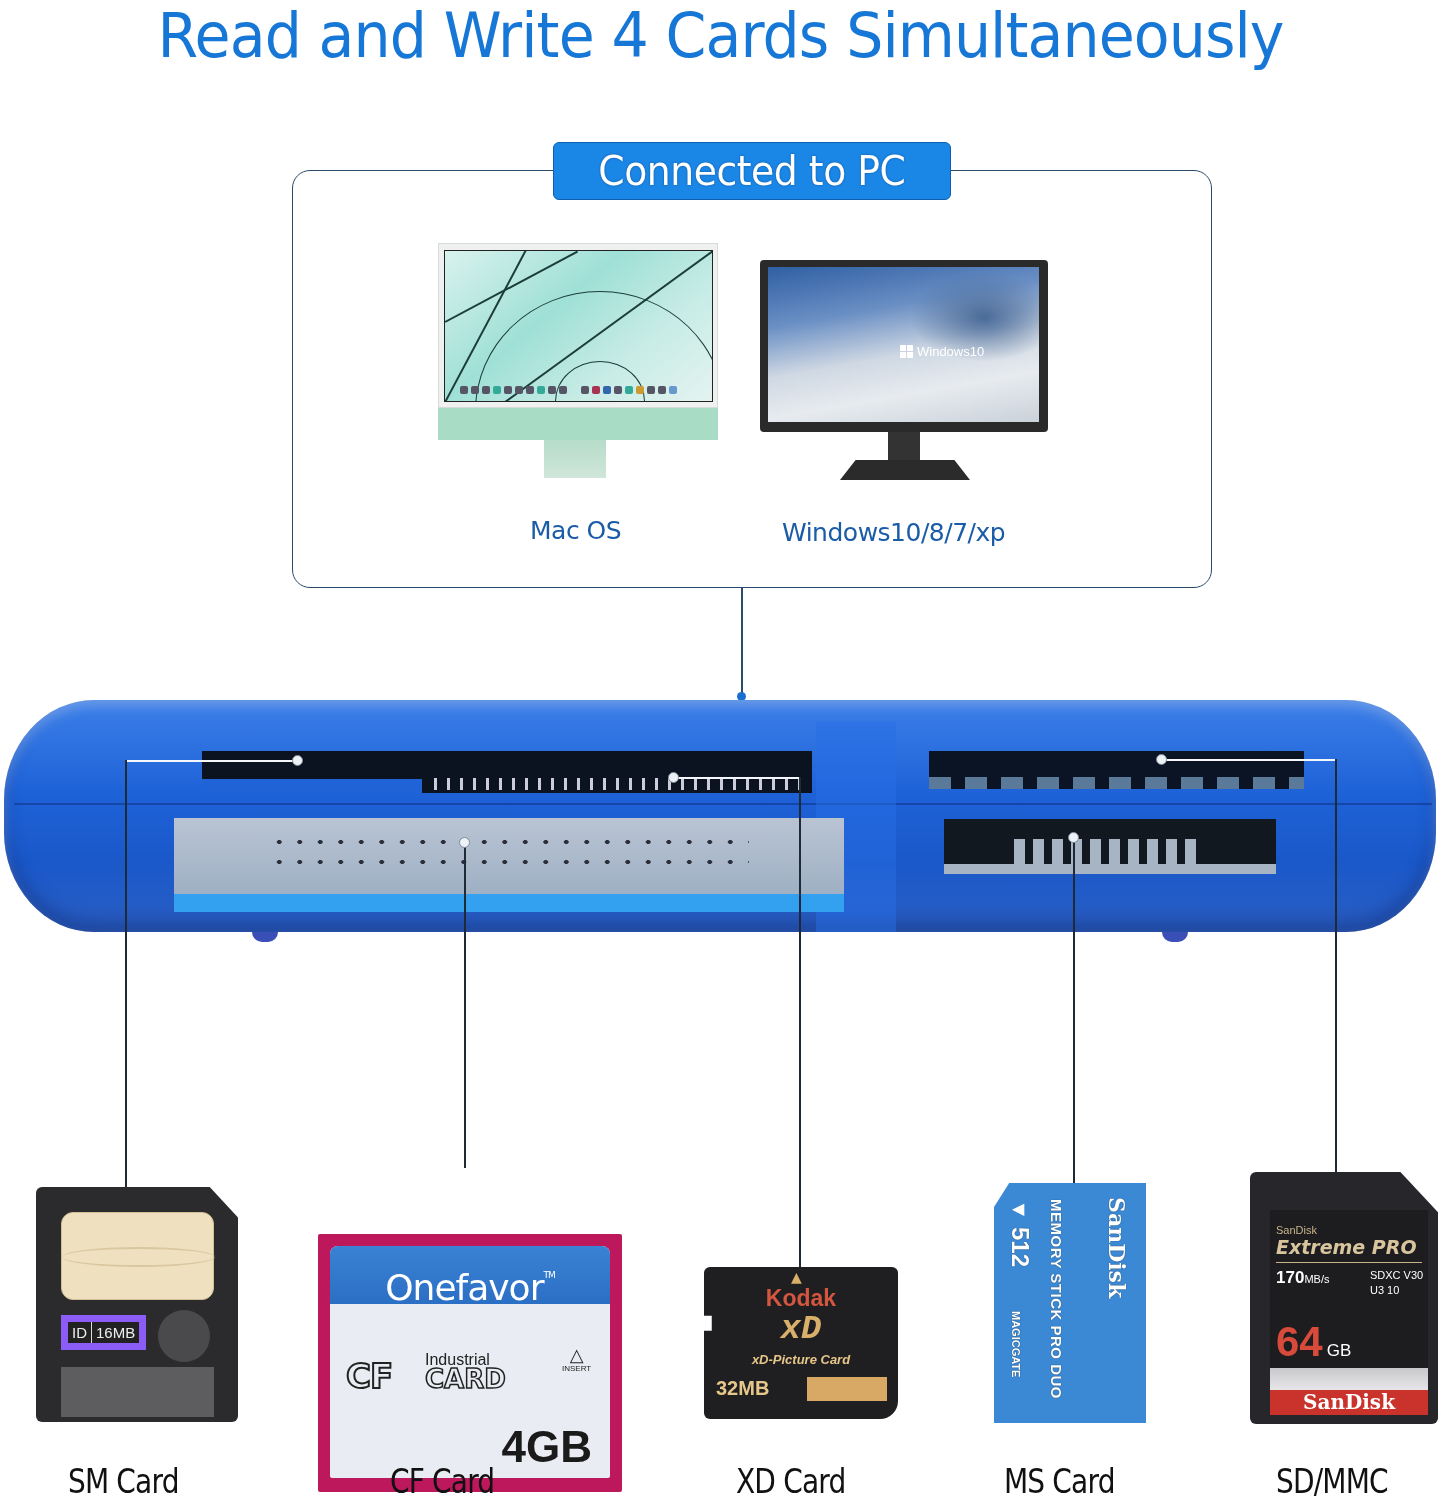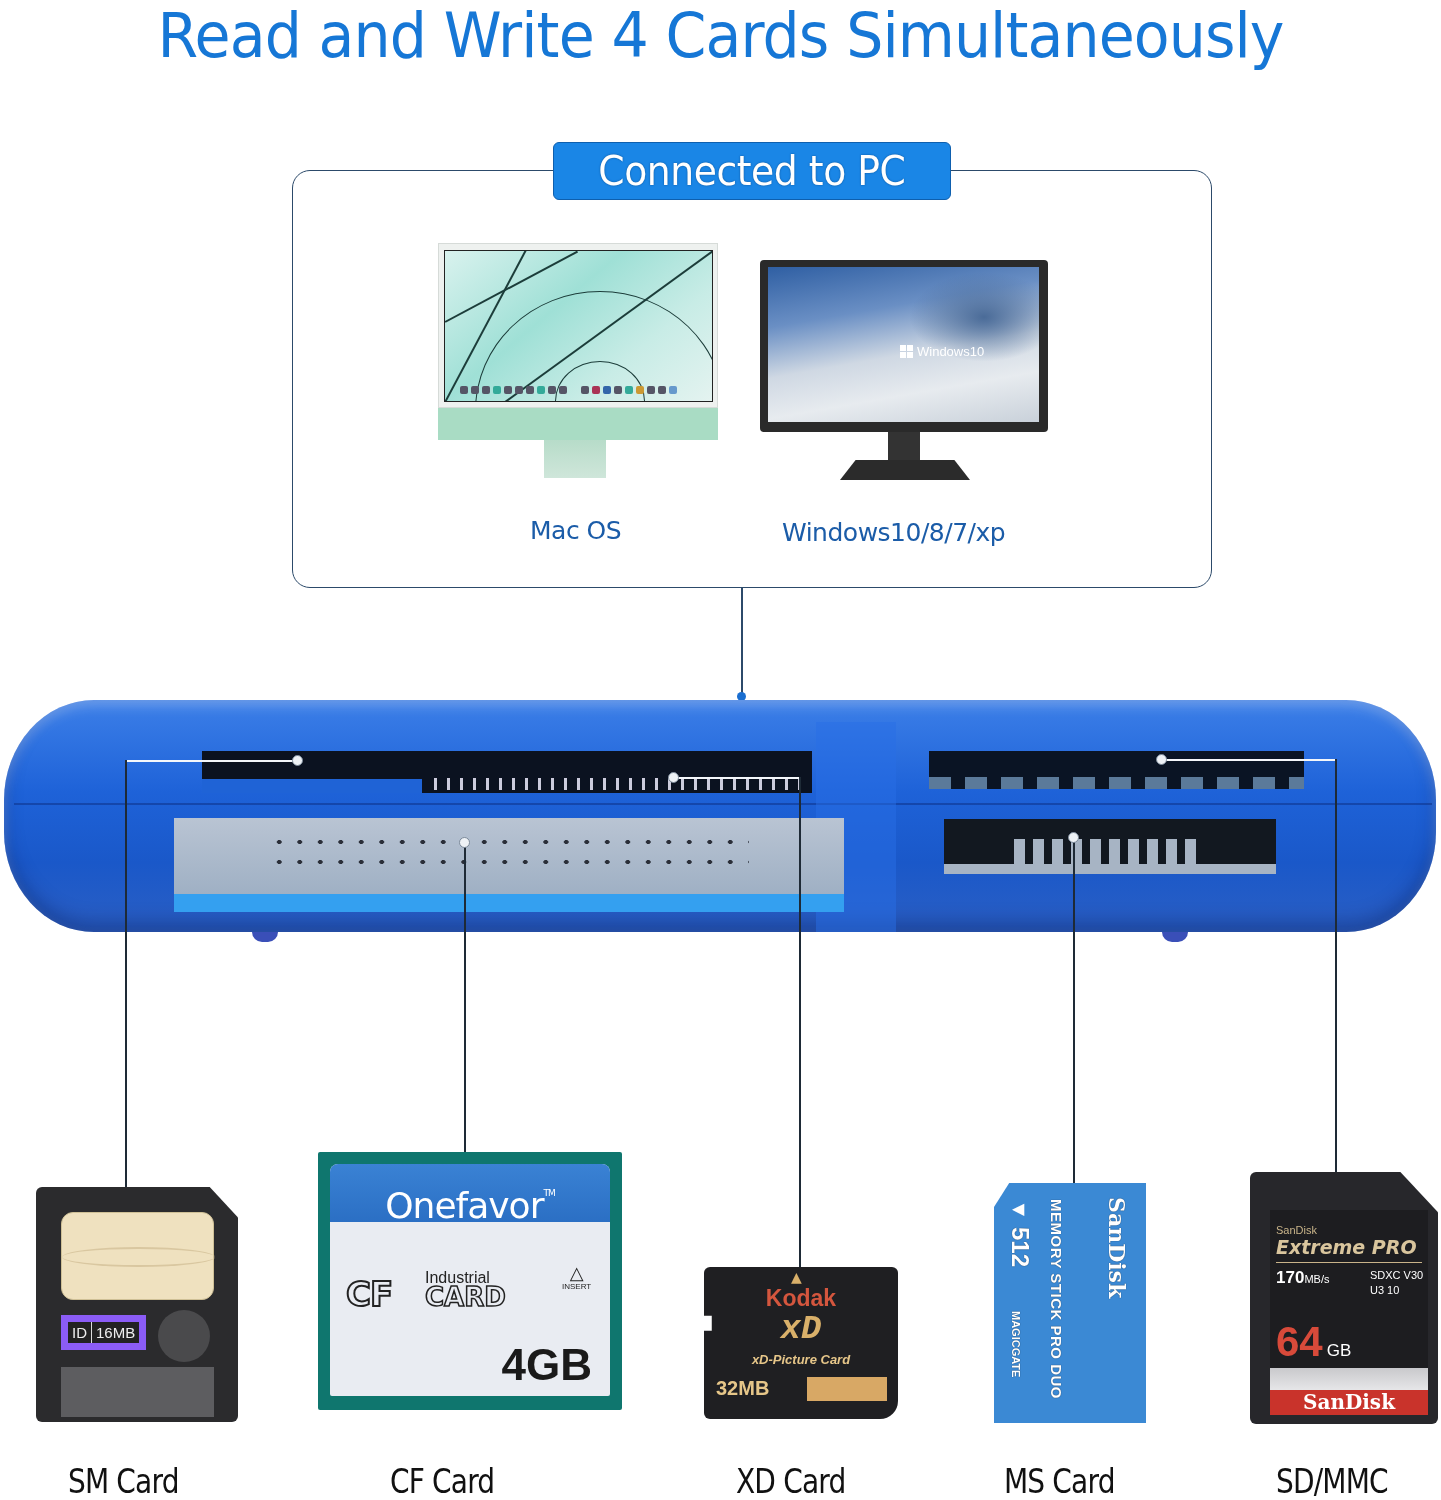--- a/index.html
+++ b/index.html
@@ -85,21 +85,21 @@
   .card { position:absolute; }
   .sm-card { left:36px; top:1187px; width:202px; height:235px; background:#2b2b2d; clip-path:polygon(0 0,86% 0,100% 13%,100% 100%,0 100%); border-radius:6px; }
   .sm-card .chip { position:absolute; left:25px; top:25px; width:153px; height:88px; background:#efe1bf; border-radius:12px; border:1px solid #cfc096; }
   .sm-card .chip .wave { position:absolute; left:0; top:34px; width:153px; height:20px; border-top:2px solid #d9c7a0; border-bottom:2px solid #d9c7a0; border-radius:50%; }
   .sm-card .id-label { position:absolute; left:25px; top:128px; display:flex; border:7px solid #8b5cf6; color:#eee; font-size:15px; font-family:"Liberation Sans",sans-serif; }
   .sm-card .id-label span { padding:2px 4px; background:#222; }
   .sm-card .id-label span + span { border-left:1px solid #ddd; }
   .sm-card .circle { position:absolute; left:122px; top:123px; width:52px; height:52px; border-radius:50%; background:#4a4a4c; }
   .sm-card .pad { position:absolute; left:25px; top:180px; width:153px; height:50px; background:#5d5d60; }
 
-  .cf-card { left:318px; top:1152px; width:304px; height:258px; background:#0f766e; padding:17px; border-radius:2px; }
+  .cf-card { left:318px; top:1234px; width:304px; height:258px; background:#be185d; padding:17px; border-radius:2px; }
   .cf-card .face { position:absolute; left:12px; top:12px; width:280px; height:232px; background:#e9ecf2; border-radius:8px 8px 2px 2px; overflow:hidden; }
   .cf-card .brand { height:58px; background:linear-gradient(#3a82d4,#2b6fc4); color:#fff; font-size:36px; text-align:center; line-height:58px; font-family:"DejaVu Sans",sans-serif; letter-spacing:-1px; }
   .cf-card .brand sup { font-size:9px; vertical-align:22px; }
   .cf-card .cflogo { position:absolute; left:16px; top:110px; font-family:"DejaVu Sans",sans-serif; font-weight:bold; color:#e9ecf2; -webkit-text-stroke:2px #222; font-size:34px; letter-spacing:-1px; }
   .cf-card .industrial { position:absolute; left:95px; top:105px; font-size:16px; color:#222; font-family:"Liberation Sans",sans-serif; }
   .cf-card .cardtxt { position:absolute; left:95px; top:118px; font-size:26px; font-weight:bold; color:#e9ecf2; -webkit-text-stroke:1.5px #222; font-family:"DejaVu Sans",sans-serif; }
   .cf-card .insert { position:absolute; left:232px; top:100px; font-size:8px; color:#222; text-align:center; font-family:"Liberation Sans",sans-serif; }
   .cf-card .insert .tri { font-size:18px; display:block; line-height:18px; }
   .cf-card .cap { position:absolute; right:18px; top:176px; font-size:44px; font-weight:bold; color:#1a1a1a; font-family:"Liberation Sans",sans-serif; }
 

